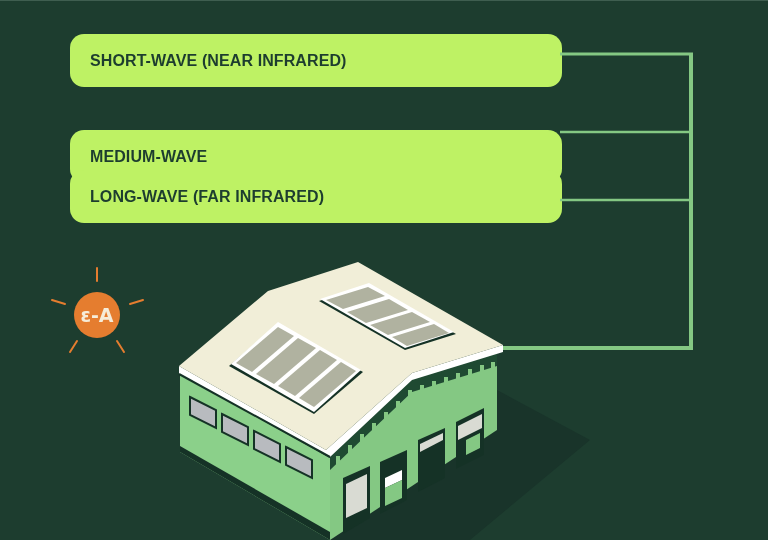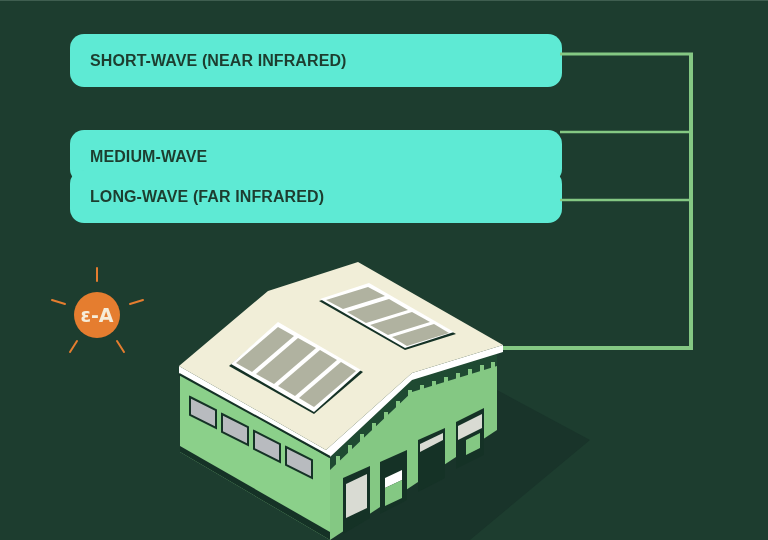--- a/index.html
+++ b/index.html
@@ -5,21 +5,21 @@
   html, body { margin: 0; padding: 0; }
   body {
     width: 768px; height: 540px; overflow: hidden;
     background: #1d3d2f;
     font-family: "Liberation Sans", sans-serif;
     position: relative;
   }
   .topline { position: absolute; left: 0; top: 0; width: 768px; height: 1px; background: #3f5e50; }
   .label-box {
     position: absolute; left: 70px; width: 492px; height: 53px;
-    background: #5eead4; border-radius: 14px;
+    background: #bef264; border-radius: 14px;
     display: flex; align-items: center;
     box-sizing: border-box; padding-left: 20px;
   }
   .label-text {
     color: #1d3d2f; font-weight: bold; font-size: 16px; letter-spacing: 0.1px;
   }
   svg.art { position: absolute; left: 0; top: 0; }
 </style>
 </head>
 <body>

